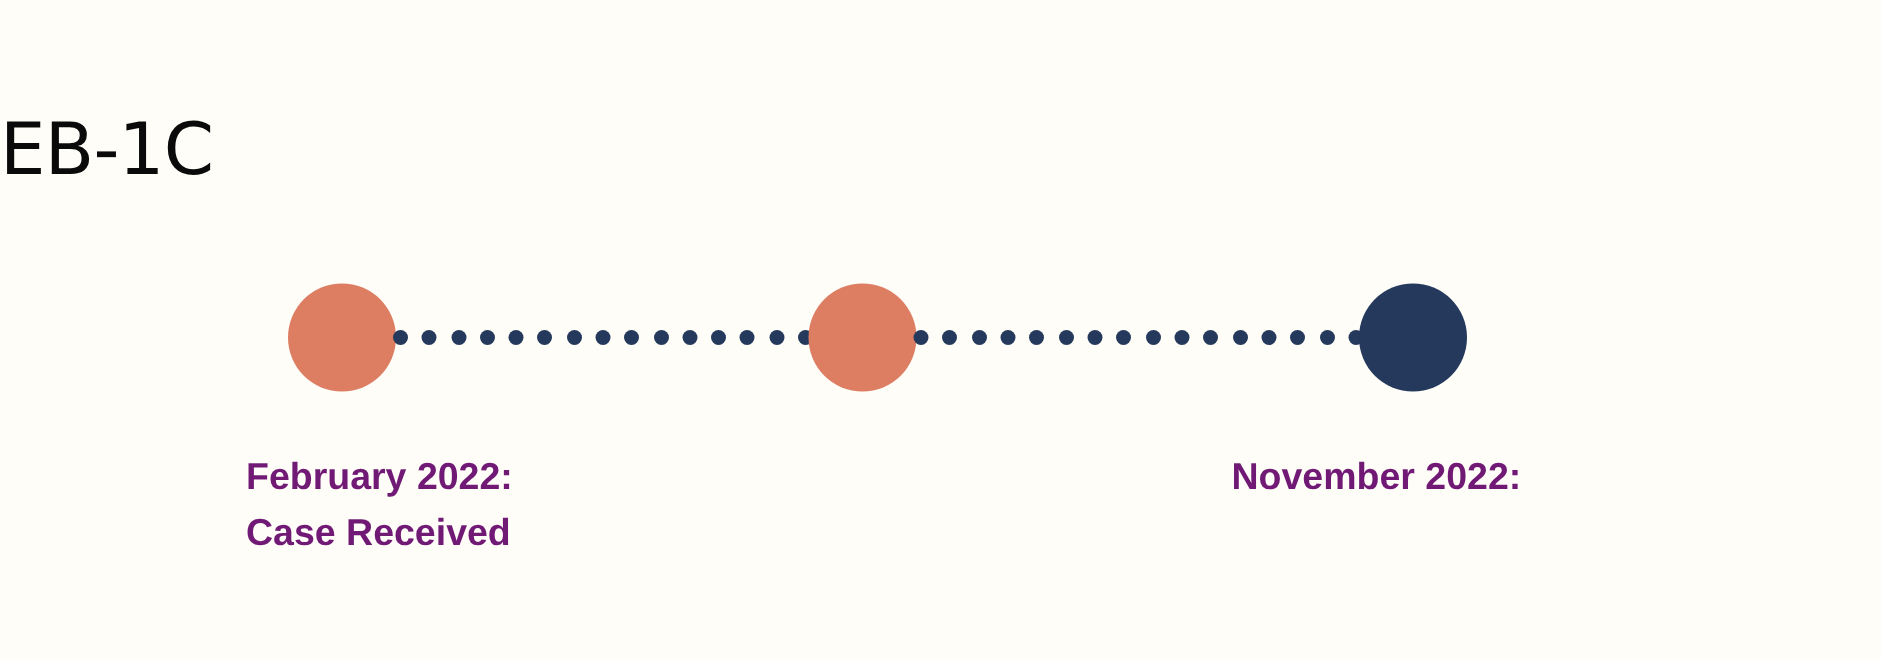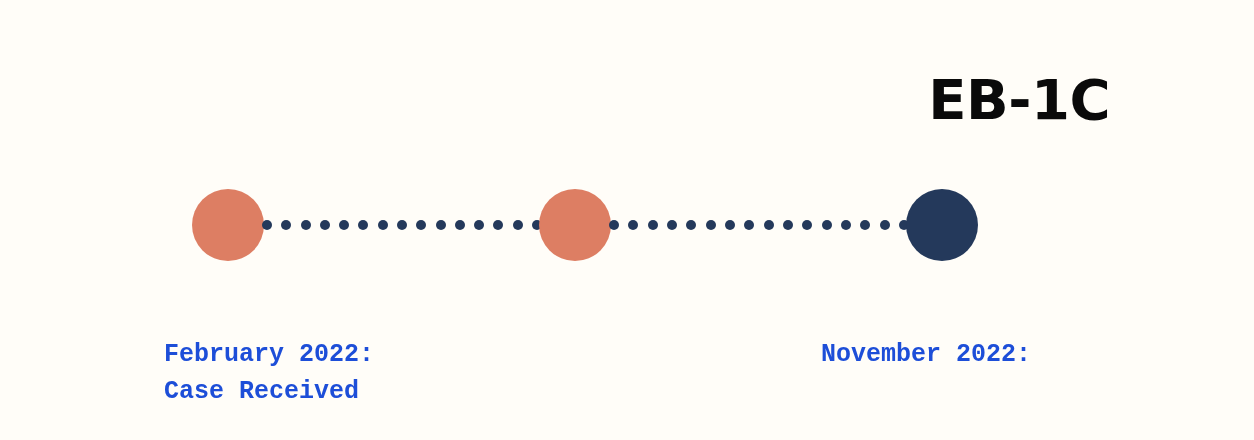--- a/index.html
+++ b/index.html
@@ -17,24 +17,24 @@
     position: relative;
     width: 1254px;
     height: 440px;
     background: #fffdf8;
   }
   .chart-title {
     position: absolute;
     left: 0;
     top: 74px;
     width: 1110px;
-    text-align: right;
+    text-align: left;
     font-family: "DejaVu Sans", sans-serif;
-    font-size: 56px;
-    font-weight: bold;
+    font-size: 48px;
+    font-weight: normal;
     letter-spacing: -0.5px;
     color: #0a0a0a;
     line-height: 52px;
     white-space: nowrap;
   }
   .timeline {
     position: absolute;
     left: 0;
     top: 0;
     width: 1254px;
@@ -65,28 +65,27 @@
     width: 10px;
     height: 10px;
     border-radius: 50%;
     background: #24395b;
     flex: 0 0 auto;
   }
 
   .label {
     position: absolute;
     top: 300px;
-    font-family: Liberation Mono, monospace;
+    font-family: Liberation Sans, sans-serif;
     font-size: 25px;
     font-weight: bold;
-    color: #1d4ed8;
+    color: #701a75;
     line-height: 37px;
     text-align: left;
     white-space: nowrap;
-    margin-top: 36px;
   }
   .label-1 { left: 164px; }
   .label-2 { left: 493px; }
   .label-3 { left: 821px; }
   .label .line { display: block; }
 </style>
 </head>
 <body style="background: rgb(255, 253, 248);">
 
 <div class="canvas" style="background: rgb(255, 253, 248);">

